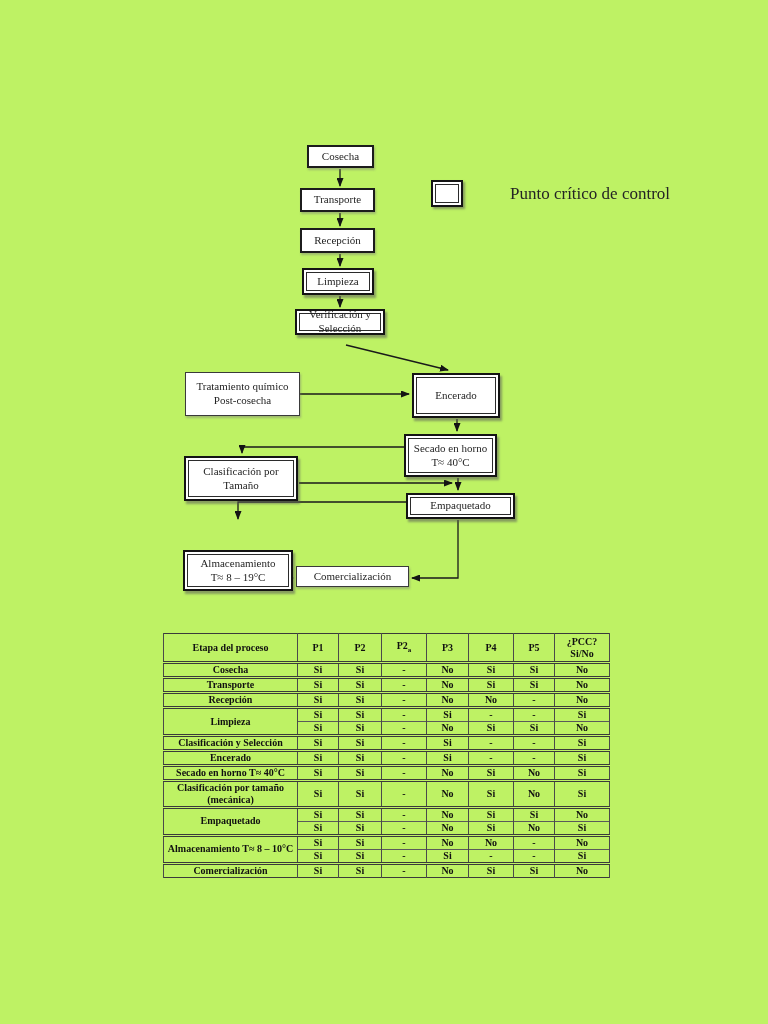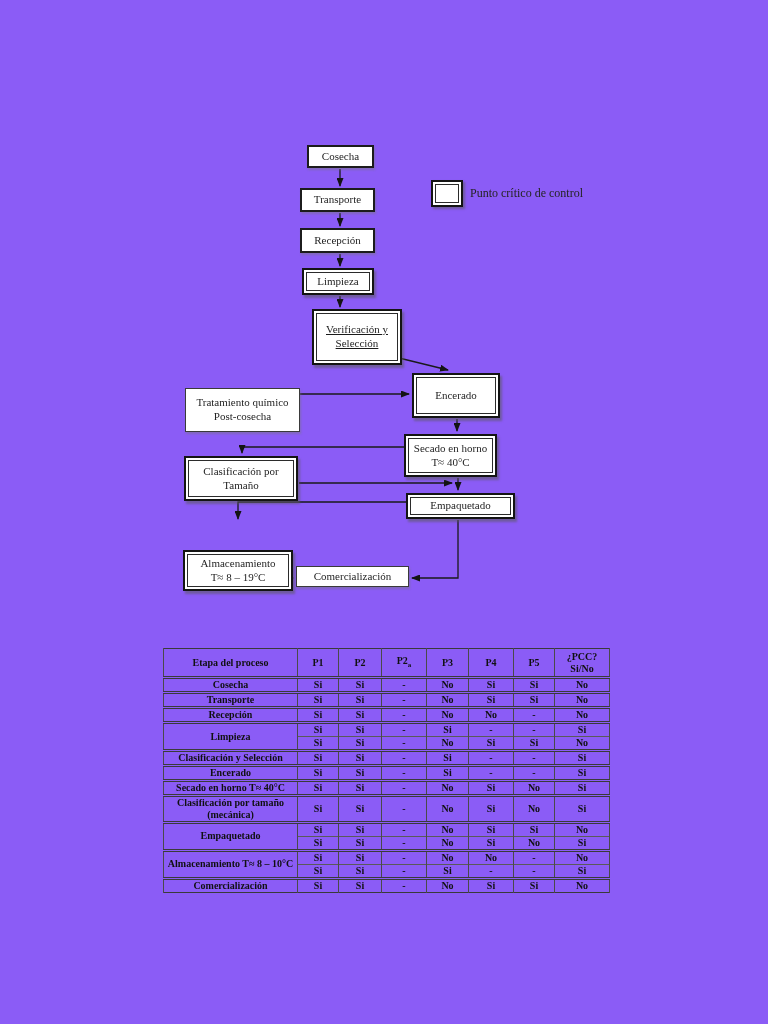--- a/index.html
+++ b/index.html
@@ -1,17 +1,17 @@
 <!DOCTYPE html>
 <html><head>
 <meta charset="utf-8">
 <style>
   html,body { margin:0; padding:0; background:#ffffff; }
   .page {
-    position:relative; width:768px; height:1024px; background:#8b5cf6;
+    position:relative; width:768px; height:1024px; background:#bef264;
     font-family:"Liberation Serif","DejaVu Serif",serif; color:#1a1a1a;
     overflow:hidden;
   }
   .flowchart { position:absolute; inset:0; }
   .arrows { position:absolute; left:0; top:0; pointer-events:none; }
 
   .node {
     position:absolute; box-sizing:border-box; background:#fff;
     border:1px solid #3a3a3a; display:flex;
     box-shadow:1px 2px 2px rgba(120,120,120,.45);
@@ -21,39 +21,39 @@
   .node .inner {
     flex:1; display:flex; flex-direction:column; align-items:center; justify-content:center;
     box-sizing:border-box; text-align:center; font-size:11px; line-height:1.25; color:#242424;
   }
   .node.pcc .inner { border:1px solid #2b2b2b; }
 
   #n-cosecha          { left:307px; top:145px; width:67px;  height:23px; }
   #n-transporte       { left:300px; top:188px; width:75px;  height:24px; }
   #n-recepcion        { left:300px; top:228px; width:75px;  height:25px; }
   #n-limpieza         { left:302px; top:268px; width:72px;  height:27px; }
-  #n-verificacion     { left:312px; top:309px; width:90px;  height:56px;text-decoration:underline; }
-  #n-tratamiento      { left:185px; top:372px; width:115px; height:44px;margin-top:16px; }
+  #n-verificacion     { left:295px; top:309px; width:90px;  height:26px; }
+  #n-tratamiento      { left:185px; top:372px; width:115px; height:44px; }
   #n-encerado         { left:412px; top:373px; width:88px;  height:45px; }
   #n-secado           { left:404px; top:434px; width:93px; height:43px; }
   #n-clasificacion    { left:184px; top:456px; width:114px; height:45px;justify-content:center; }
   #n-empaquetado      { left:406px; top:493px; width:109px; height:26px; }
   #n-almacenamiento   { left:183px; top:522px; width:110px; height:41px;margin-top:28px; }
   #n-comercializacion { left:296px; top:566px; width:113px; height:21px; }
 
   .legend { position:absolute; left:431px; top:180px; display:flex; align-items:center; gap:7px; }
   .legend-box {
     width:32px; height:27px; box-sizing:border-box; border:2px solid #141414; padding:2px;
     background:#fff; box-shadow:2px 2px 2px rgba(90,90,90,.55); display:flex;
   }
   .legend-box .inner2 { flex:1; border:1px solid #2b2b2b; }
-  .legend-label { font-size:12px; color:#242424; white-space:nowrap; }
+  .legend-label { font-size:17px; color:#242424; white-space:nowrap;margin-left:40px; }
 
   .pcc-table {
-    position:absolute; left:163px; top:648px; width:446px;
+    position:absolute; left:163px; top:633px; width:446px;
     border-collapse:collapse; table-layout:fixed;
     font-size:10px; font-weight:bold; color:#101010; text-align:center;
     border:1px solid #3a3a3a;
   }
   .pcc-table th, .pcc-table td {
     border-left:1px solid #4a4a4a; border-right:1px solid #4a4a4a;
     padding:0 2px; line-height:1.18; overflow:hidden;
   }
   .pcc-table thead th { border-bottom:3px double #3a3a3a; height:25px; vertical-align:middle; padding:1px 2px; }
   .pcc-table tbody td { height:12px; }

